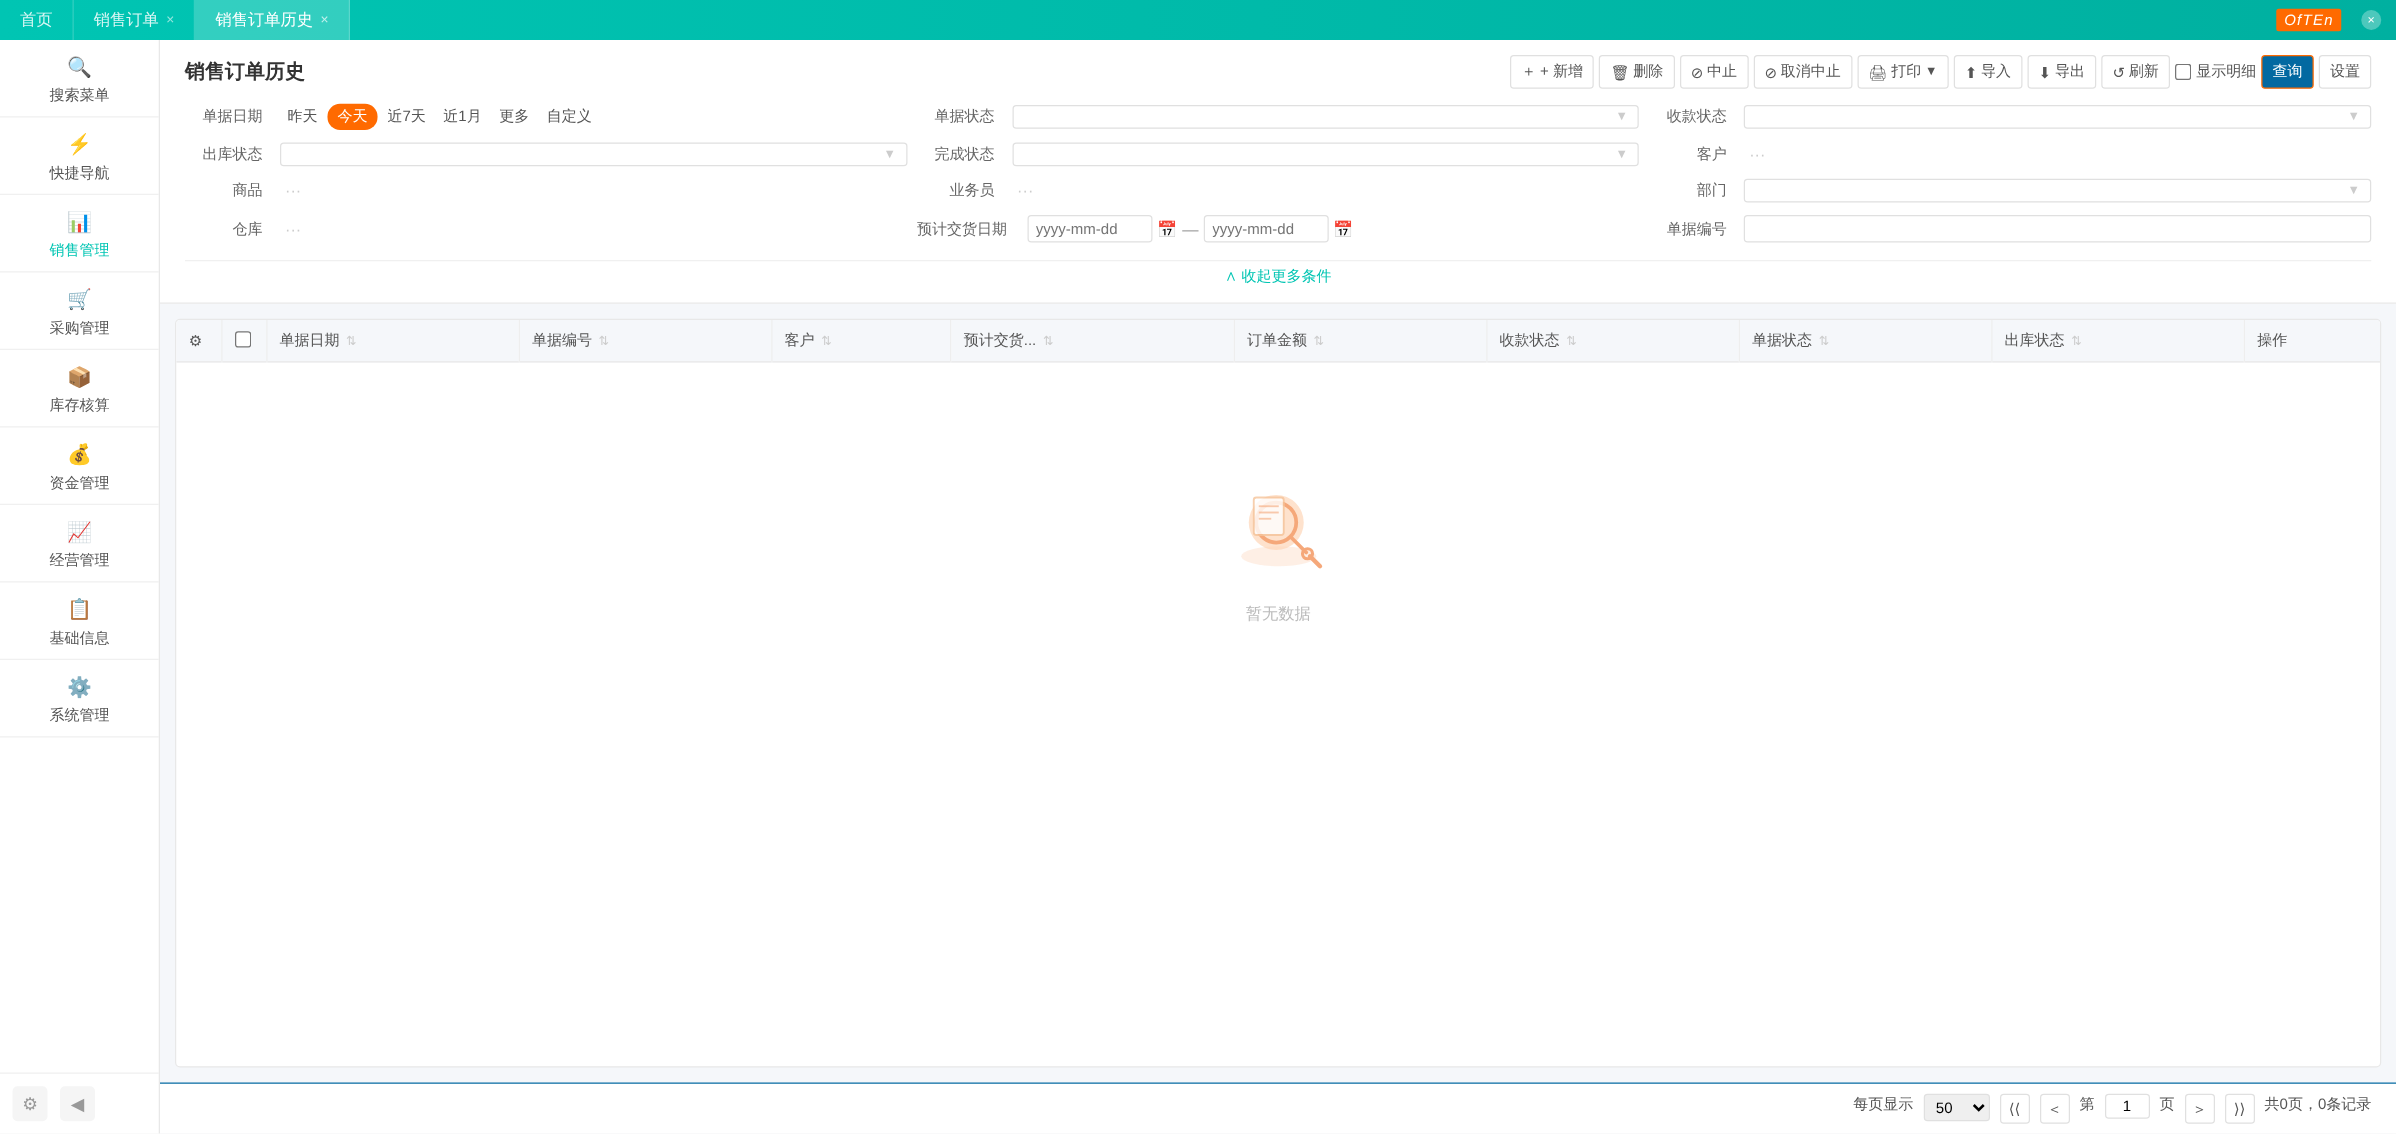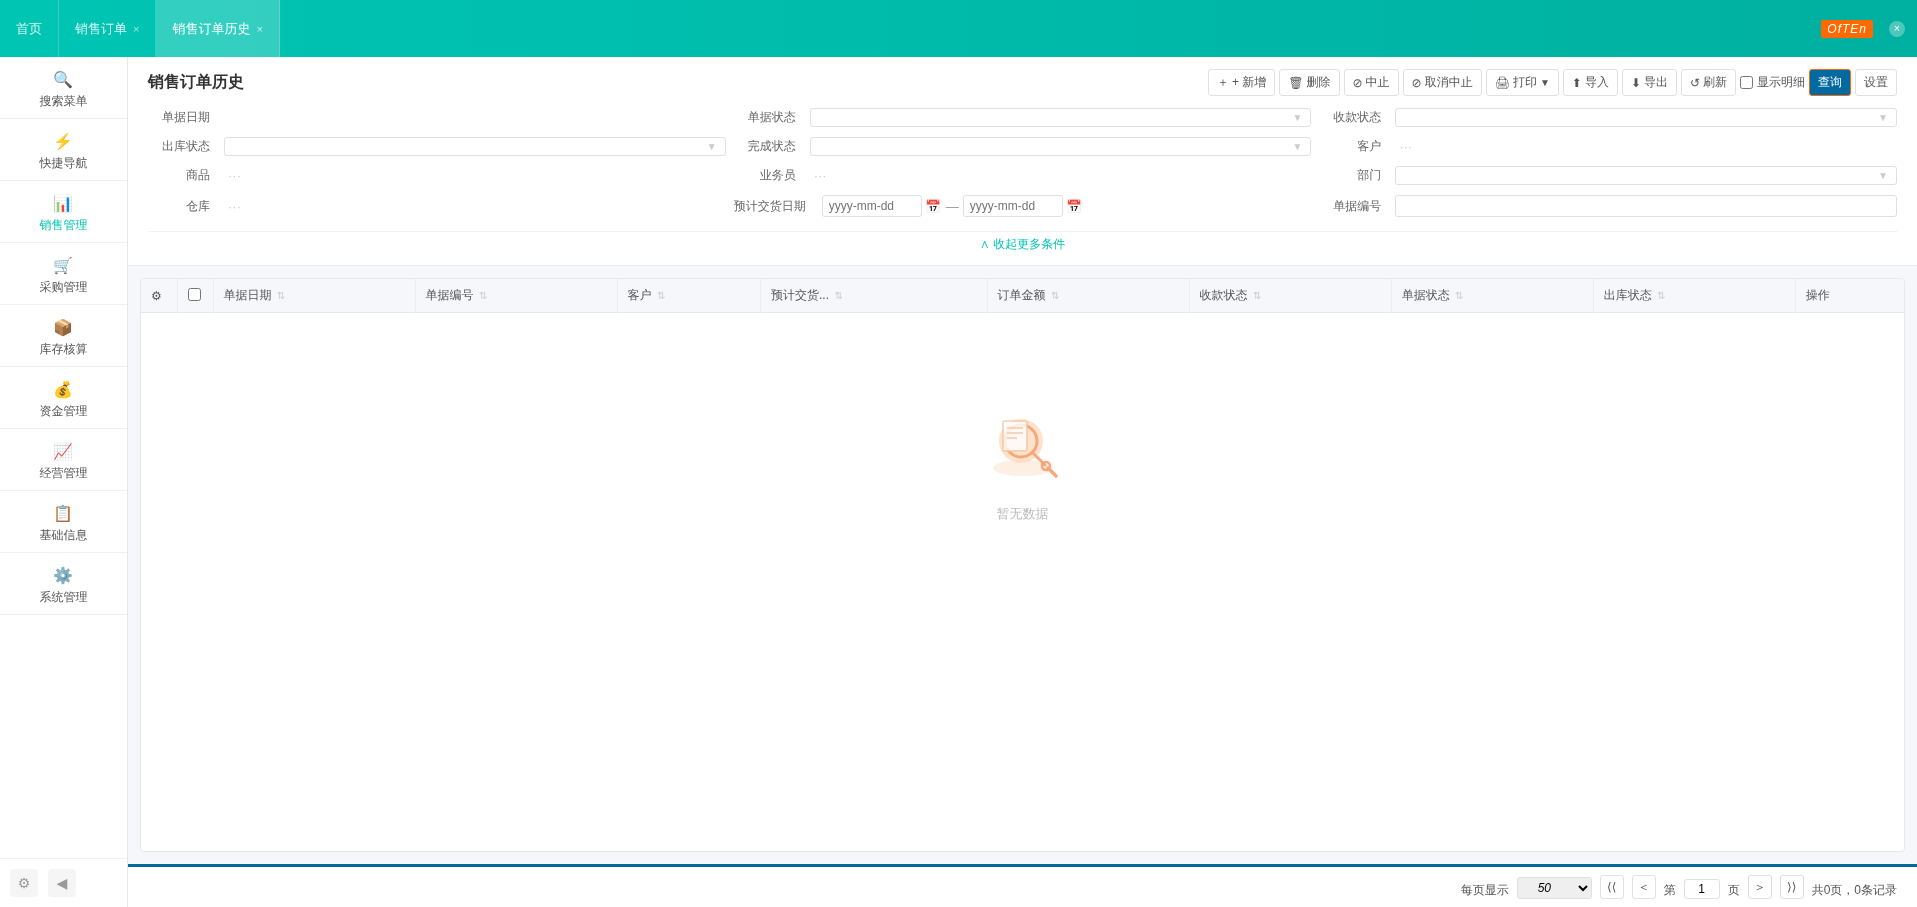--- a/index.html
+++ b/index.html
@@ -1,20 +1,20 @@
 <!DOCTYPE html>
 <html><head>
   <meta charset="utf-8">
   <style>
     * { box-sizing: border-box; margin: 0; padding: 0; font-family: 'Microsoft YaHei', Arial, sans-serif; }
     body { background: #f5f5f5; display: flex; flex-direction: column; height: 907px; overflow: hidden; font-size: 13px; }
 
     
     .topbar {
-      height: 57px;
+      height: 32px;
       background: linear-gradient(to right, #00c5b3, #00b0a0);
       display: flex;
       align-items: center;
       padding: 0 0 0 0;
       color: white;
       flex-shrink: 0;
     }
     .topbar-tabs {
       display: flex;
       align-items: stretch;
@@ -305,37 +305,36 @@
     }
     .empty-icon {
       width: 100px;
       height: 100px;
       margin-bottom: 12px;
     }
 
     
     .pagination-bar {
       background: white;
-      border-top: 3px solid #0369a1;
+      border-top: 1px solid #0369a1;
       padding: 8px 20px;
       display: flex;
-      align-items: flex-end;
+      align-items: flex-start;
       justify-content: flex-end;
       gap: 8px;
       font-size: 12px;
       color: #555;
       flex-shrink: 0;
     }
     .per-page-select {
       border: 1px solid #e0e0e0;
       border-radius: 3px;
-      padding: 2px 16px;
-      font-size: 12px;
-      cursor: pointer;
-      font-style: italic;
+      padding: 2px 5px;
+      font-size: 12px;
+      cursor: pointer;
     }
     .page-nav-btn {
       width: 24px; height: 24px;
       border: 1px solid #e0e0e0;
       border-radius: 3px;
       background: white;
       cursor: pointer;
       display: flex; align-items: center; justify-content: center;
       font-size: 12px;
       color: #555;
@@ -493,20 +492,28 @@
           </button>
         </div>
       </div>
 
       <div class="filter-section">
 
         <div class="filter-row-grid">
           <div class="filter-cell">
             <span class="filter-label">单据日期</span>
             <div style="display:flex;flex-direction:column;flex:1;gap:2px;">
+              <div class="date-tabs">
+                <span class="date-tab">昨天</span>
+                <span class="date-tab active">今天</span>
+                <span class="date-tab">近7天</span>
+                <span class="date-tab">近1月</span>
+                <span class="date-tab">更多</span>
+                <span class="date-tab">自定义</span>
+              </div>
             </div>
           </div>
           <div class="filter-cell">
             <span class="filter-label">单据状态</span>
             <div class="filter-select">
               <span style="flex:1;color:#bbb;"></span>
               <span class="chevron">▼</span>
             </div>
           </div>
           <div class="filter-cell">

